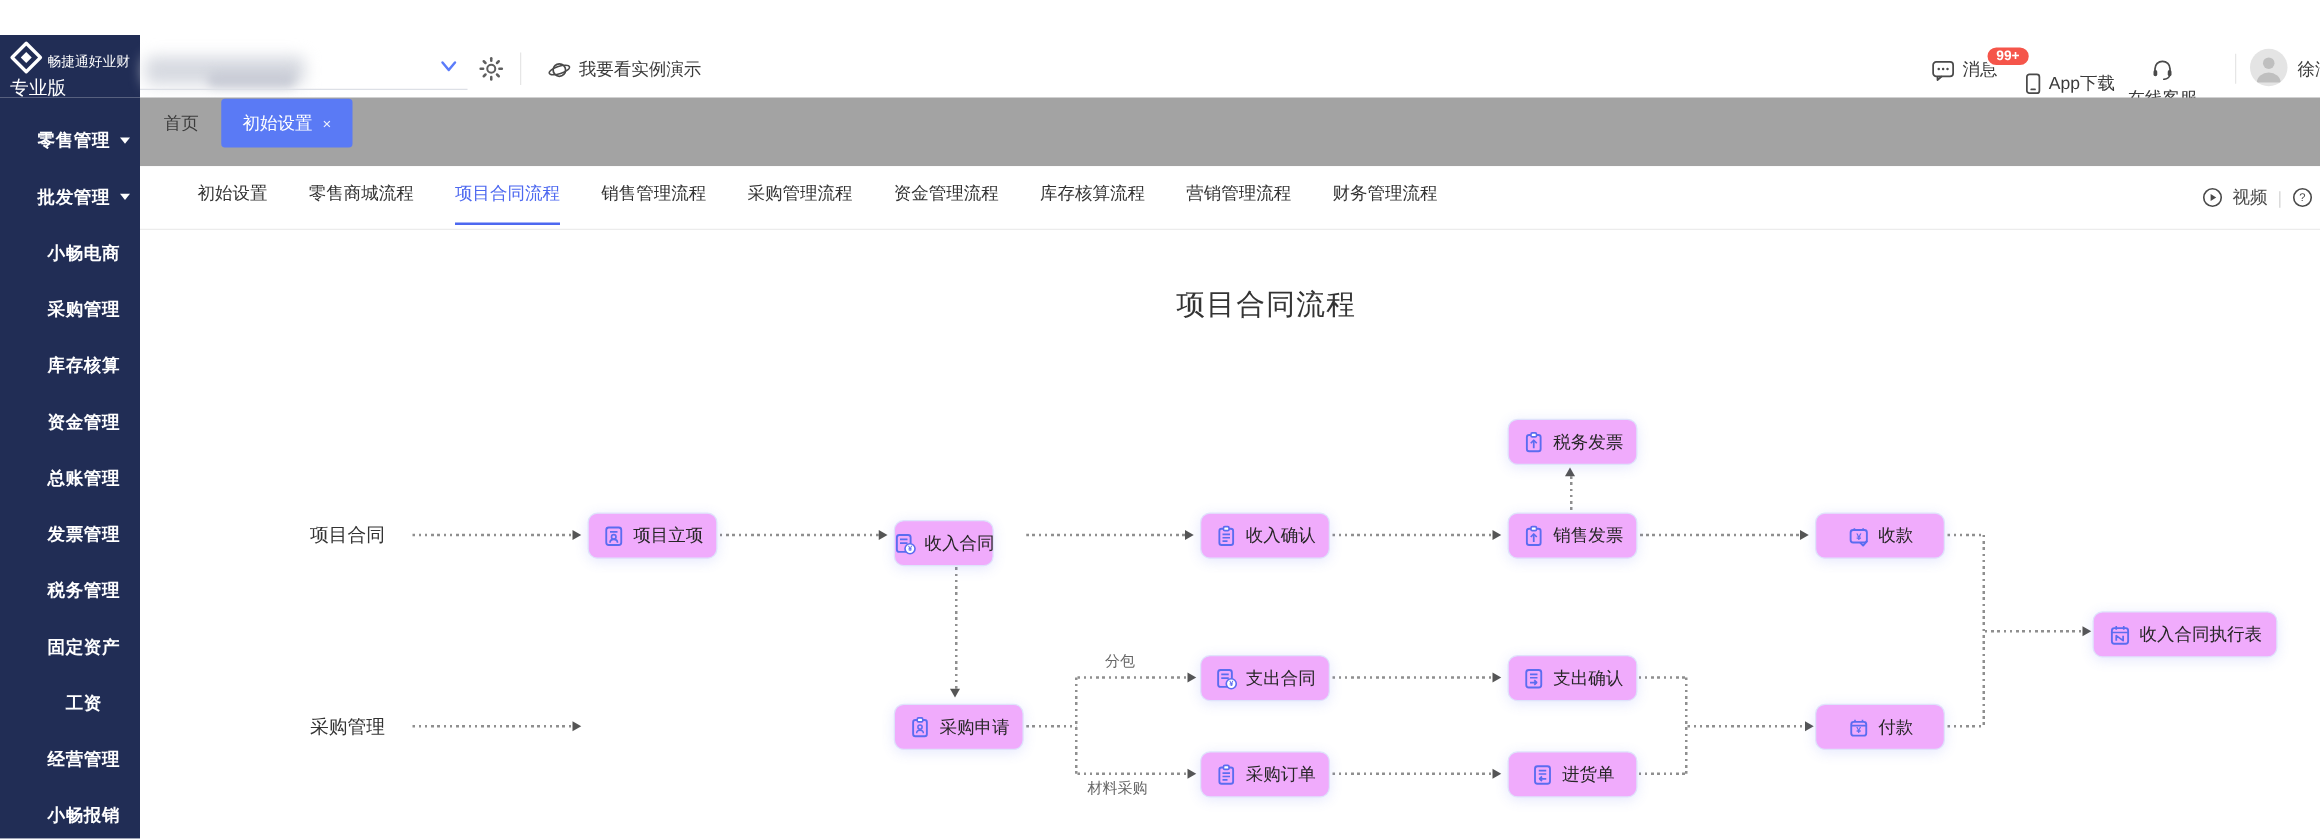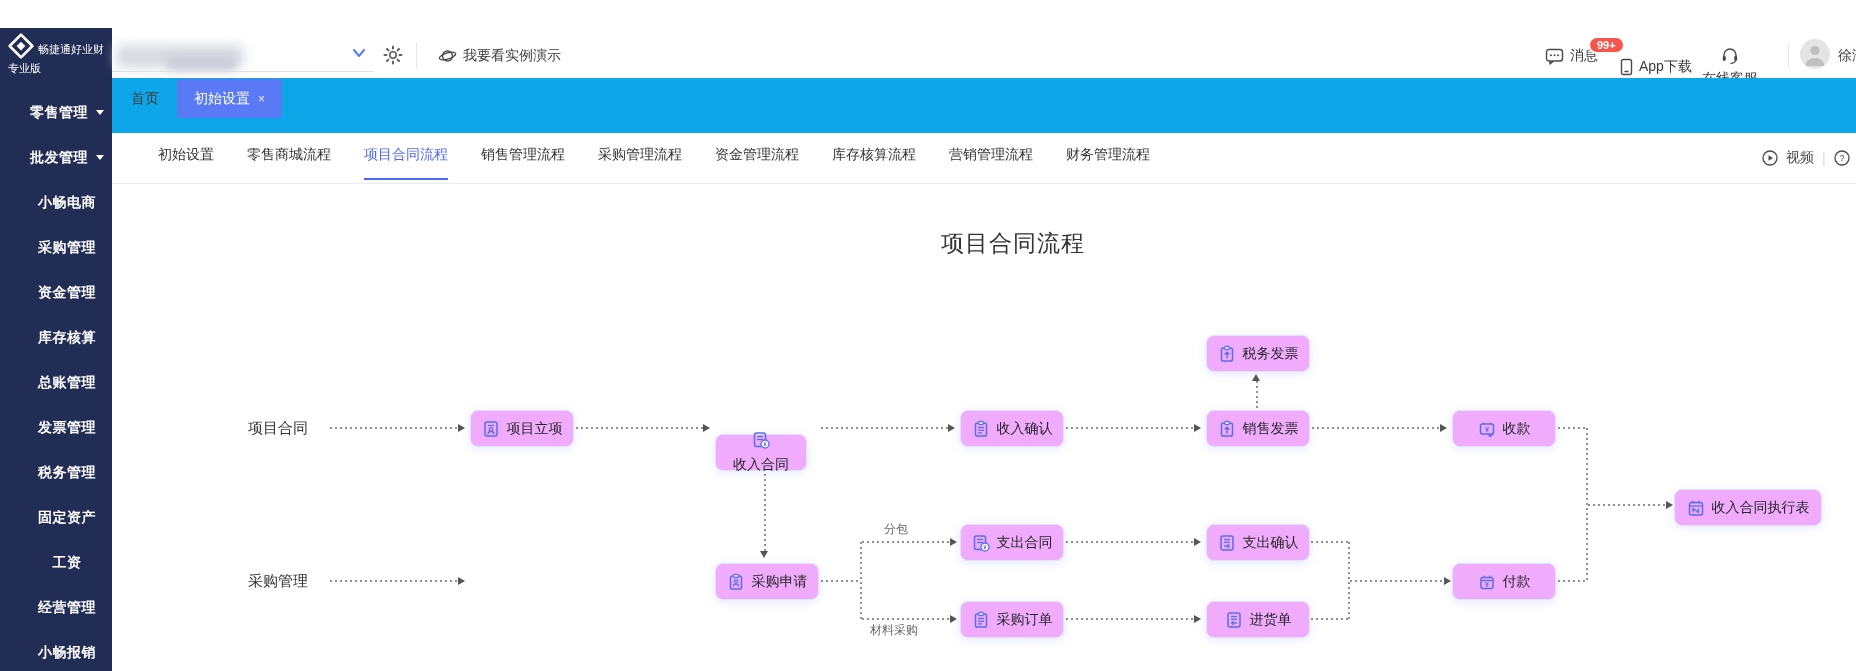--- a/index.html
+++ b/index.html
@@ -4,31 +4,31 @@
 <style>
   html,body{margin:0;padding:0;background:#fff;}
   #app{position:relative;width:1856px;height:671px;overflow:hidden;background:#fff;
        font-family:"Liberation Sans","DejaVu Sans",sans-serif;-webkit-font-smoothing:antialiased;}
   
   #topstrip{position:absolute;left:0;top:0;width:1856px;height:28px;background:#fff;}
   #topbar{position:absolute;left:112px;top:28px;width:1744px;height:50px;background:#fff;}
   #logo{position:absolute;left:0;top:28px;width:112px;height:50px;background:#212d55;color:#fff;}
   #logo .mark{position:absolute;left:7px;top:4px;}
   #logo .lt{position:absolute;left:38px;top:14px;font-size:11px;white-space:nowrap;}
-  #logo .ls{position:absolute;left:8px;top:33px;font-size:11px;}
+  #logo .ls{position:absolute;left:8px;top:33px;font-size:15px;}
   .blurblob{position:absolute;border-radius:6px;filter:blur(6px);background:#d7dae1;}
   #search-underline{position:absolute;left:112px;top:71px;width:262px;height:1px;background:#dde0e6;}
   .tb-ic{position:absolute;display:flex;align-items:center;gap:6px;color:#3a3a3a;font-size:14px;white-space:nowrap;}
   .vdiv{position:absolute;width:1px;background:#e6e6e6;}
   #badge{position:absolute;left:1588px;top:36px;background:#f5554a;color:#fff;font-size:11px;font-weight:bold;
          padding:1px 7px;border-radius:9px;border:2px solid #fff;}
   #avatar{position:absolute;left:1800px;top:39px;width:30px;height:30px;border-radius:50%;background:#e4e4e4;overflow:hidden;}
   #username{position:absolute;left:1838px;top:47px;font-size:14px;color:#3a3a3a;white-space:nowrap;}
   
-  #tabstrip{position:absolute;left:112px;top:78px;width:1744px;height:55px;background:#0ea5e9;}
+  #tabstrip{position:absolute;left:112px;top:78px;width:1744px;height:55px;background:#a3a3a3;}
   .wtab{position:absolute;top:1px;height:39px;display:flex;align-items:center;justify-content:center;
         font-size:14px;color:#3c3c3c;gap:8px;}
   .wtab.active{background:#5a7af5;color:#fff;border-radius:3px;}
   .wtab .x{font-size:12px;opacity:.9;}
   
   #sidebar{position:absolute;left:0;top:78px;width:112px;height:593px;background:#212d55;}
   .sbitem{position:relative;height:45px;display:flex;align-items:center;padding-left:22px;color:#fff;
           font-size:14px;font-weight:600;letter-spacing:.5px;cursor:pointer;justify-content:center;}
   .sbitem .caret{width:0;height:0;border:4px solid transparent;border-top:5px solid #fff;margin-left:8px;margin-top:4px;}
   
@@ -165,24 +165,24 @@
           <span>批发管理</span>
           <span class="caret"></span>
         </div>
         <div class="sbitem">
           <span>小畅电商</span>
         </div>
         <div class="sbitem">
           <span>采购管理</span>
         </div>
         <div class="sbitem">
+          <span>库存核算</span>
+        </div>
+        <div class="sbitem">
           <span>资金管理</span>
-        </div>
-        <div class="sbitem">
-          <span>库存核算</span>
         </div>
         <div class="sbitem">
           <span>总账管理</span>
         </div>
         <div class="sbitem">
           <span>发票管理</span>
         </div>
         <div class="sbitem">
           <span>税务管理</span>
         </div>
@@ -275,21 +275,21 @@
             <span style="display: flex;">
               <svg width="18" height="18" viewBox="0 0 18 18">
                 <rect x="3" y="2" width="12" height="14" rx="2" fill="none" stroke="#5b6cf0" stroke-width="1.5"></rect>
                 <line x1="6" y1="5.5" x2="12" y2="5.5" stroke="#5b6cf0" stroke-width="1.3"></line>
                 <circle cx="9" cy="9.5" r="1.8" fill="none" stroke="#5b6cf0" stroke-width="1.3"></circle>
                 <path d="M6 14.2 c0-1.6 1.3-2.7 3-2.7 s3 1.1 3 2.7" fill="none" stroke="#5b6cf0" stroke-width="1.3"></path>
               </svg>
             </span>
             <span>项目立项</span>
           </div>
-          <div class="fnode" style="left: 715px; top: 434px; width: 92px; flex-direction: column;">
+          <div class="fnode" style="left: 715px; top: 416px; width: 80px;">
             <span style="display: flex;">
               <svg width="18" height="18" viewBox="0 0 18 18">
                 <rect x="2.5" y="2" width="11" height="13.5" rx="2" fill="none" stroke="#5b6cf0" stroke-width="1.5"></rect>
                 <line x1="5" y1="5.5" x2="11" y2="5.5" stroke="#5b6cf0" stroke-width="1.3"></line>
                 <line x1="5" y1="8.5" x2="11" y2="8.5" stroke="#5b6cf0" stroke-width="1.3"></line>
                 <circle cx="13" cy="13" r="4" fill="#fff" stroke="#5b6cf0" stroke-width="1.3"></circle>
                 <text x="13" y="15.2" text-anchor="middle" font-size="6" fill="#5b6cf0" font-weight="bold" font-family="Liberation Sans,sans-serif">¥</text>
               </svg>
             </span>
             <span>收入合同</span>

